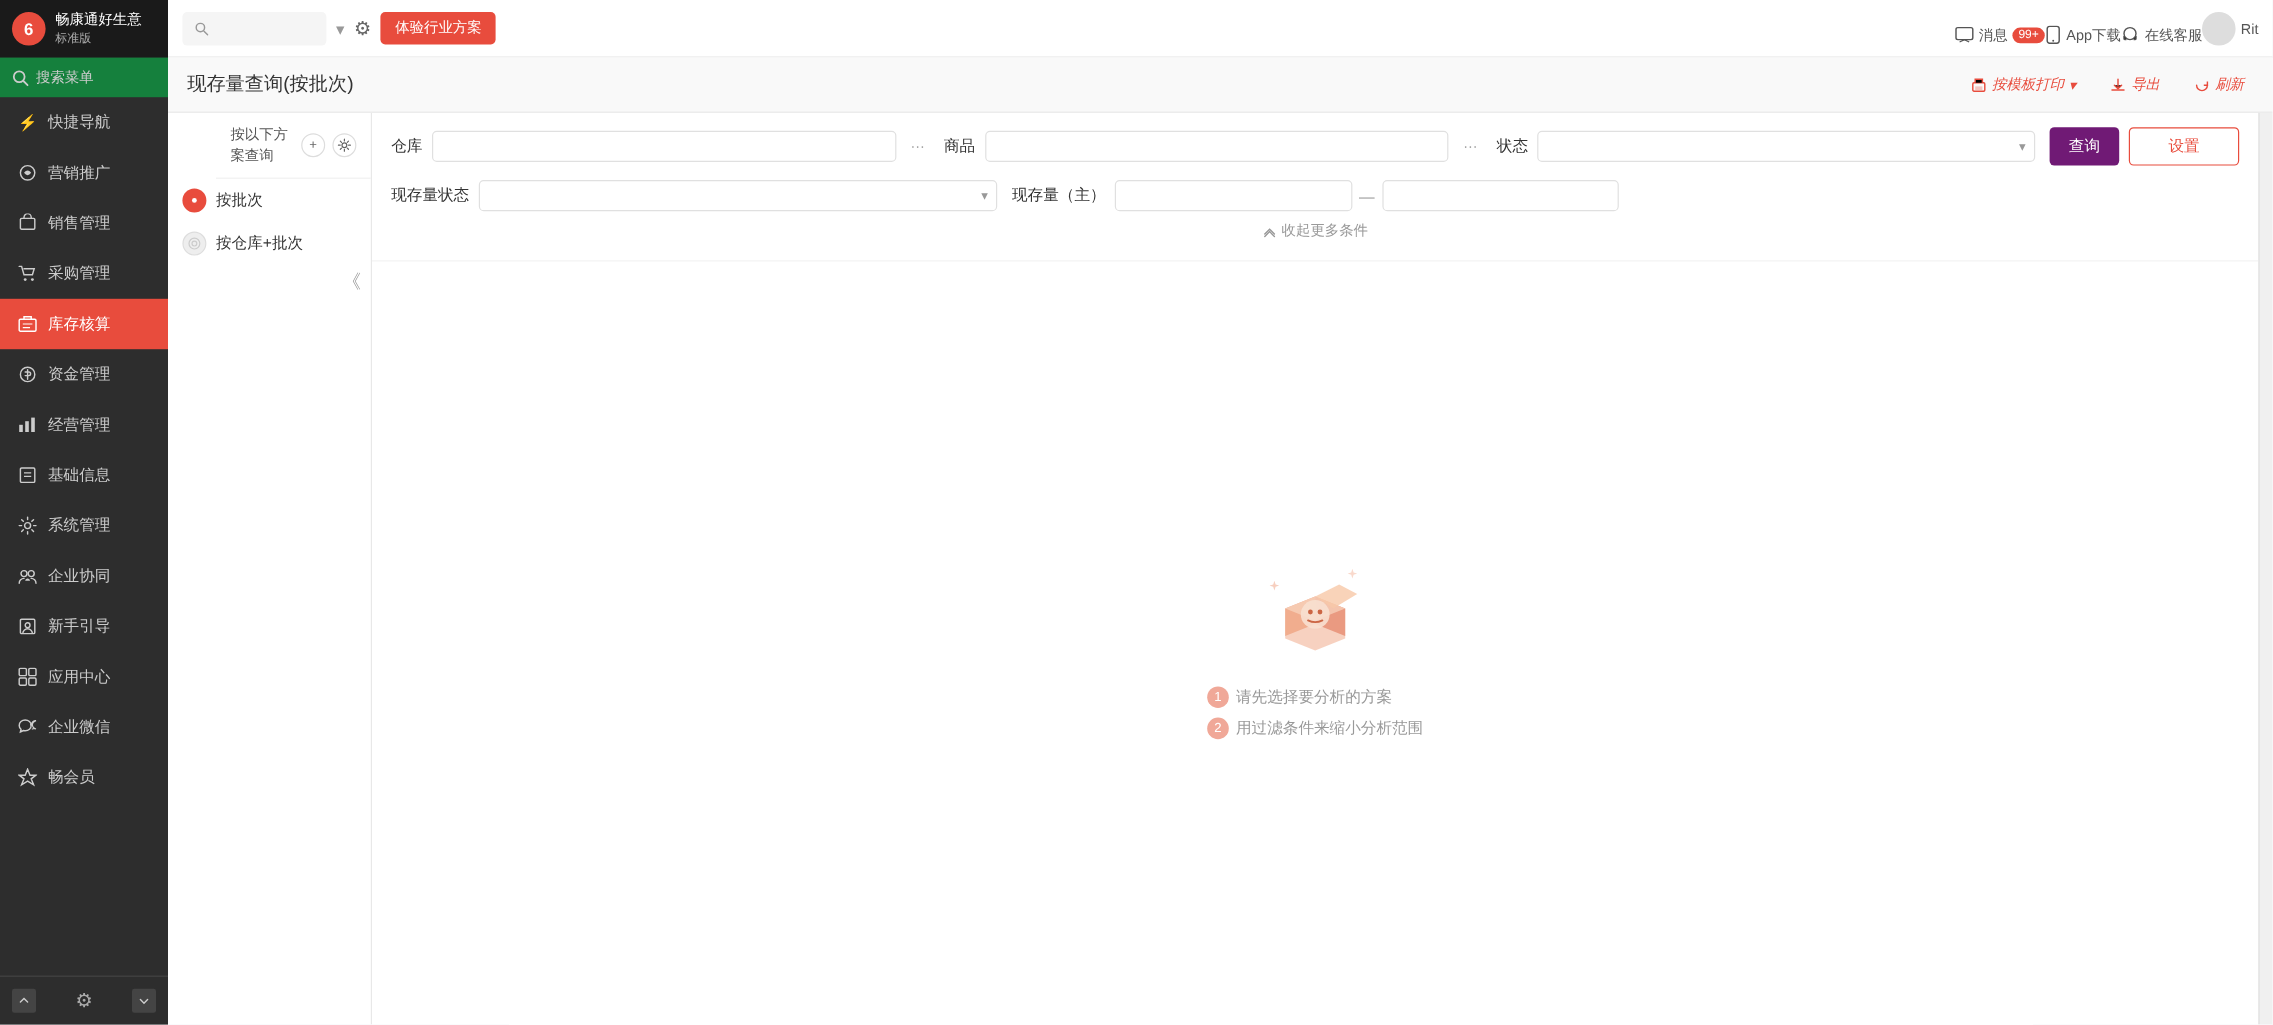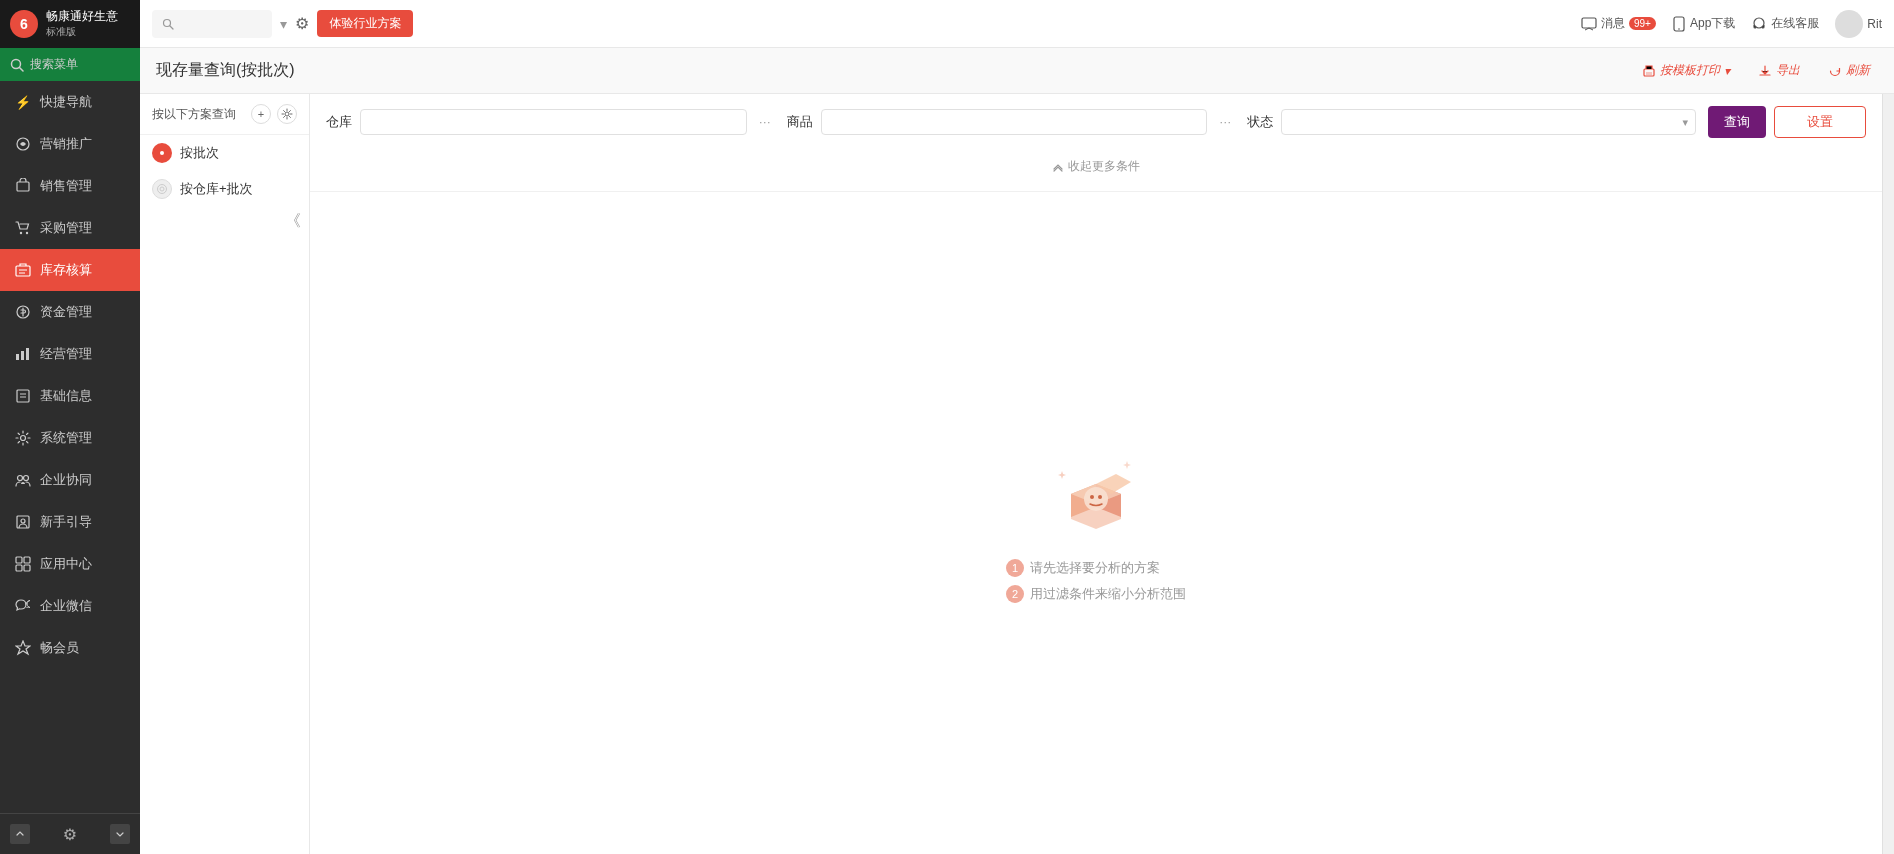--- a/index.html
+++ b/index.html
@@ -141,22 +141,21 @@
       color: white;
       border: none;
       border-radius: 4px;
       padding: 5px 12px;
       font-size: 12px;
       cursor: pointer;
       font-family: Liberation Serif, serif;
     }
     .topbar-right {
       display: flex;
-      align-items: center;
-      gap: 16px;
+      align-items: flex-end;
       color: #555;
       font-size: 12px;
     }
     .topbar-icon-item {
       display: flex;
       align-items: center;
       gap: 4px;
       cursor: pointer;
       color: #555;
     }
@@ -280,20 +279,21 @@
       flex-direction: column;
     }
     .filter-panel-header {
       display: flex;
       align-items: center;
       justify-content: space-between;
       padding: 10px 12px;
       font-size: 12px;
       color: #555;
       border-bottom: 1px solid #f0f0f0;
+      margin-left: 40px;
     }
     .filter-panel-header-icons {
       display: flex;
       gap: 6px;
     }
     .filter-icon-btn {
       width: 20px;
       height: 20px;
       border-radius: 50%;
       border: 1px solid #ddd;
@@ -824,20 +824,41 @@
                 </select>
               </div>
             </div>
 
             <div class="filter-actions">
               <button class="btn-query">查询</button>
               <button class="btn-settings">设置</button>
             </div>
           </div>
 
+          <div class="filter-row-2">
+
+            <div class="filter-field">
+              <span class="filter-label">现存量状态</span>
+              <div class="filter-select-wrap" style="flex:1;">
+                <select style="width:100%;border:1px solid #e0e0e0;border-radius:4px;padding:5px 24px 5px 8px;font-size:12px;background:white;appearance:none;outline:none;">
+                  <option value=""></option>
+                </select>
+              </div>
+            </div>
+
+            <div class="filter-field">
+              <span class="filter-label">现存量（主）</span>
+              <div class="filter-range">
+                <input class="filter-range-input" type="text" value="" style="">
+                <span class="filter-dash">—</span>
+                <input class="filter-range-input" type="text" value="" style="">
+              </div>
+            </div>
+            <div style="flex:1;"></div>
+          </div>
 
           <div class="collapse-more">
             <svg width="12" height="12" viewBox="0 0 12 12">
               <path d="M2 8l4-4 4 4" stroke="#999" stroke-width="1.2" stroke-linecap="round" fill="none"></path>
               <path d="M2 8l4-4 4 4" stroke="#999" stroke-width="1.2" stroke-linecap="round" fill="none" transform="translate(0,2)"></path>
             </svg>
             <span>收起更多条件</span>
           </div>
         </div>
 

